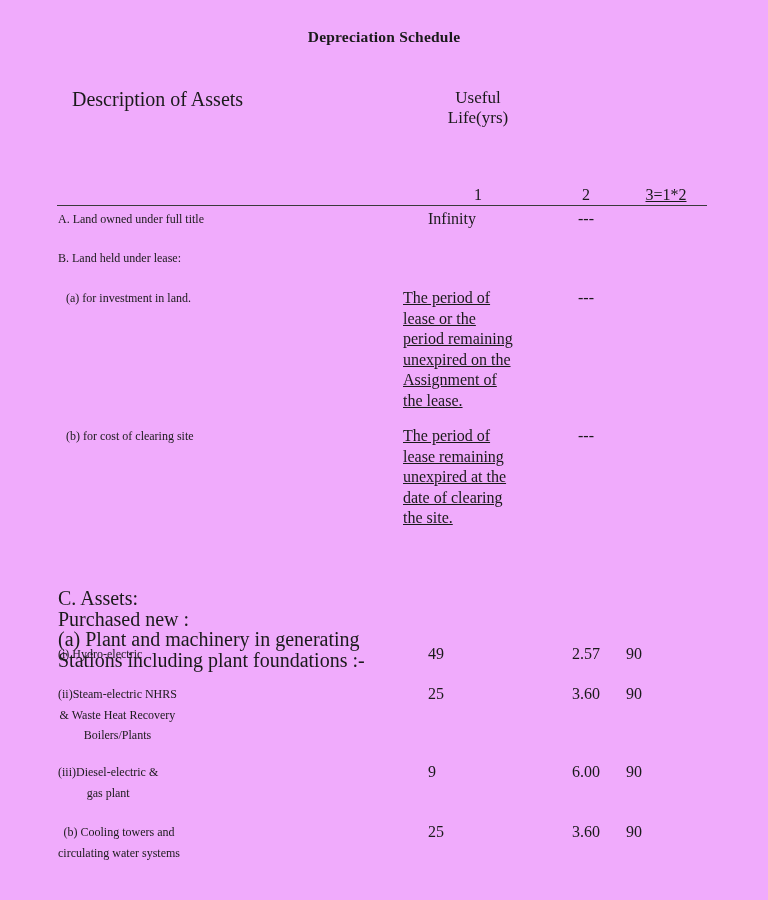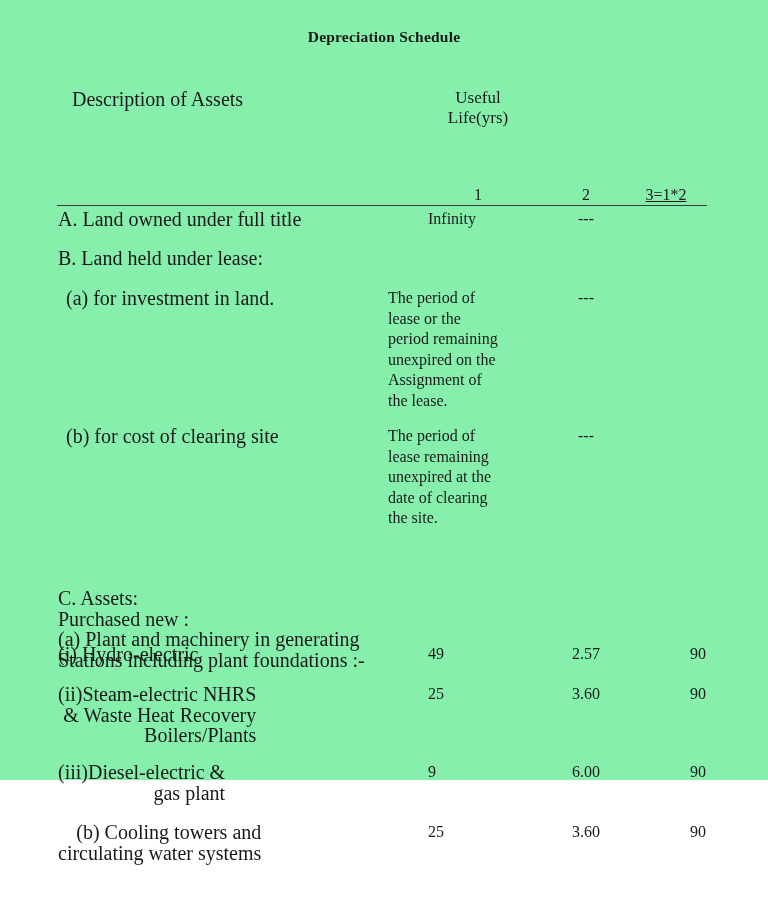--- a/index.html
+++ b/index.html
@@ -13,22 +13,22 @@
     position: relative;
     font-family: "Liberation Serif", "DejaVu Serif", serif;
     color: #1a1a1a;
     overflow: hidden;
   }
 
   .page {
     position: absolute;
     inset: 0;
     width: 768px;
-    height: 780px;
-    background: #86efac;
+    height: 900px;
+    background: #f0abfc;
   }
 
   
   .doc-title {
     position: absolute;
     top: 28px;
     left: 0;
     width: 768px;
     text-align: center;
     font-size: 15.5px;
@@ -79,52 +79,53 @@
 
   
   .row {
     position: absolute;
     left: 0;
     width: 768px;
   }
   .cell-desc {
     position: absolute;
     left: 58px;
-    font-size: 20px;
+    font-size: 12px;
     line-height: 20.5px;
     white-space: pre-line;
-    text-align: right;
+    text-align: center;
   }
   .cell-desc.ind1 { left: 66px; }
   .cell-life {
     position: absolute;
     left: 428px;
     width: 100px;
     text-align: left;
     font-size: 16px;
     line-height: 20.5px;
   }
   .cell-life.longtext {
-    left: 388px;
+    left: 403px;
     width: 130px;
     text-align: left;
+    text-decoration: underline;
   }
   .cell-rate {
     position: absolute;
     left: 546px;
     width: 80px;
     text-align: center;
     font-size: 16px;
     line-height: 20.5px;
   }
   .cell-prod {
     position: absolute;
     left: 626px;
     width: 80px;
-    text-align: right;
+    text-align: left;
     font-size: 16px;
     line-height: 20.5px;
   }
 
   .block-text {
     position: absolute;
     left: 58px;
     font-size: 20px;
     line-height: 20.5px;
     white-space: pre-line;

